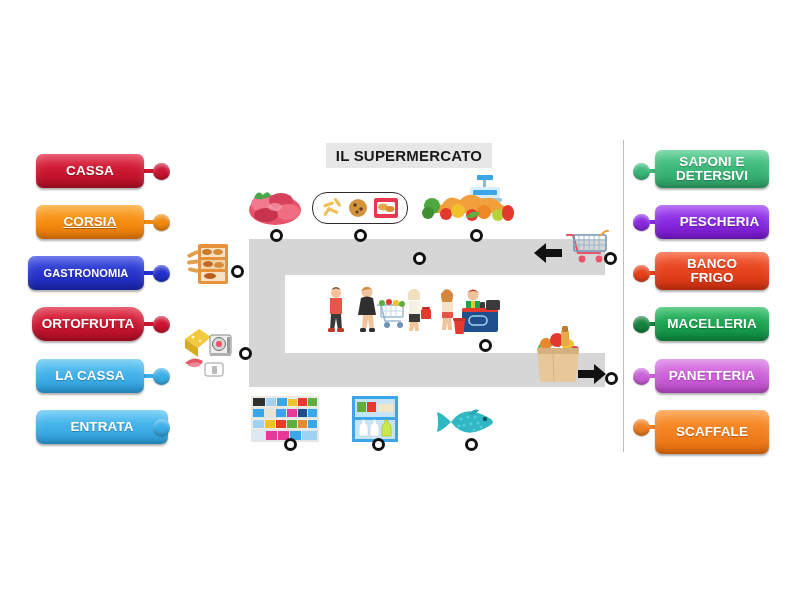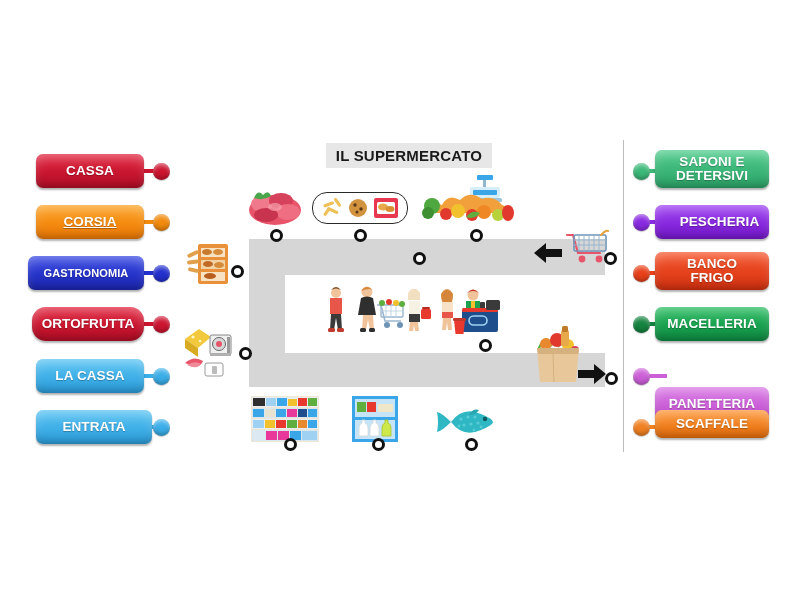--- a/index.html
+++ b/index.html
@@ -86,21 +86,21 @@
   </div>
 
   <div class="stem" style="left:140px;top:374px;width:22px;background:#3aaee8;"></div>
   <div class="dot" style="left:153px;top:368px;background:#3aaee8;"></div>
   <div class="pill" style="left:36px;top:359px;width:108px;height:34px;background:linear-gradient(#55c2f2,#2c9fde);">
     <span class="txt">LA CASSA</span>
   </div>
 
   <div class="stem" style="left:140px;top:425px;width:22px;background:#3aaee8;"></div>
   <div class="dot" style="left:153px;top:419px;background:#3aaee8;"></div>
-  <div class="pill" style="left:36px;top:410px;width:116px;height:34px;background:linear-gradient(#55c2f2,#2c9fde);text-align:center;">
+  <div class="pill" style="left:36px;top:410px;width:132px;height:34px;background:linear-gradient(#55c2f2,#2c9fde);text-align:center;">
     <span class="txt">ENTRATA</span>
   </div>
 
   <div class="stem" style="left:645px;top:169px;width:22px;background:#3cb878;"></div>
   <div class="dot" style="left:633px;top:163px;background:#3cb878;"></div>
   <div class="pill" style="left:655px;top:150px;width:114px;height:38px;background:linear-gradient(#4ecb8b,#2da468);flex-direction:column;">
     <span class="txt">SAPONI E</span>
     <span class="txt">DETERSIVI</span>
   </div>
 
@@ -118,27 +118,27 @@
   </div>
 
   <div class="stem" style="left:645px;top:322px;width:22px;background:#15833f;"></div>
   <div class="dot" style="left:633px;top:316px;background:#15833f;"></div>
   <div class="pill" style="left:655px;top:307px;width:114px;height:34px;background:linear-gradient(#27bb5e,#0e8b42);">
     <span class="txt">MACELLERIA</span>
   </div>
 
   <div class="stem" style="left:645px;top:374px;width:22px;background:#cc5fd8;"></div>
   <div class="dot" style="left:633px;top:368px;background:#cc5fd8;"></div>
-  <div class="pill" style="left:655px;top:359px;width:114px;height:34px;background:linear-gradient(#d877e4,#c04bcd);margin-top:28px;">
+  <div class="pill" style="left:655px;top:359px;width:114px;height:34px;background:linear-gradient(#d877e4,#c04bcd);">
     <span class="txt">PANETTERIA</span>
   </div>
 
   <div class="stem" style="left:645px;top:425px;width:22px;background:#f08021;"></div>
   <div class="dot" style="left:633px;top:419px;background:#f08021;"></div>
-  <div class="pill" style="left:655px;top:410px;width:114px;height:28px;background:linear-gradient(#fb9433,#e96f0d);">
+  <div class="pill" style="left:655px;top:410px;width:114px;height:44px;background:linear-gradient(#fb9433,#e96f0d);">
     <span class="txt">SCAFFALE</span>
   </div>
 
   <div class="divider" style="left:623px;top:140px;height:312px;"></div>
 
   <div id="title-box" style="left:326px;top:143px;width:166px;height:25px;">
     <span>IL SUPERMERCATO</span>
   </div>
 
   <div class="aisle" style="left:249px;top:239px;width:356px;height:148px;"></div>

